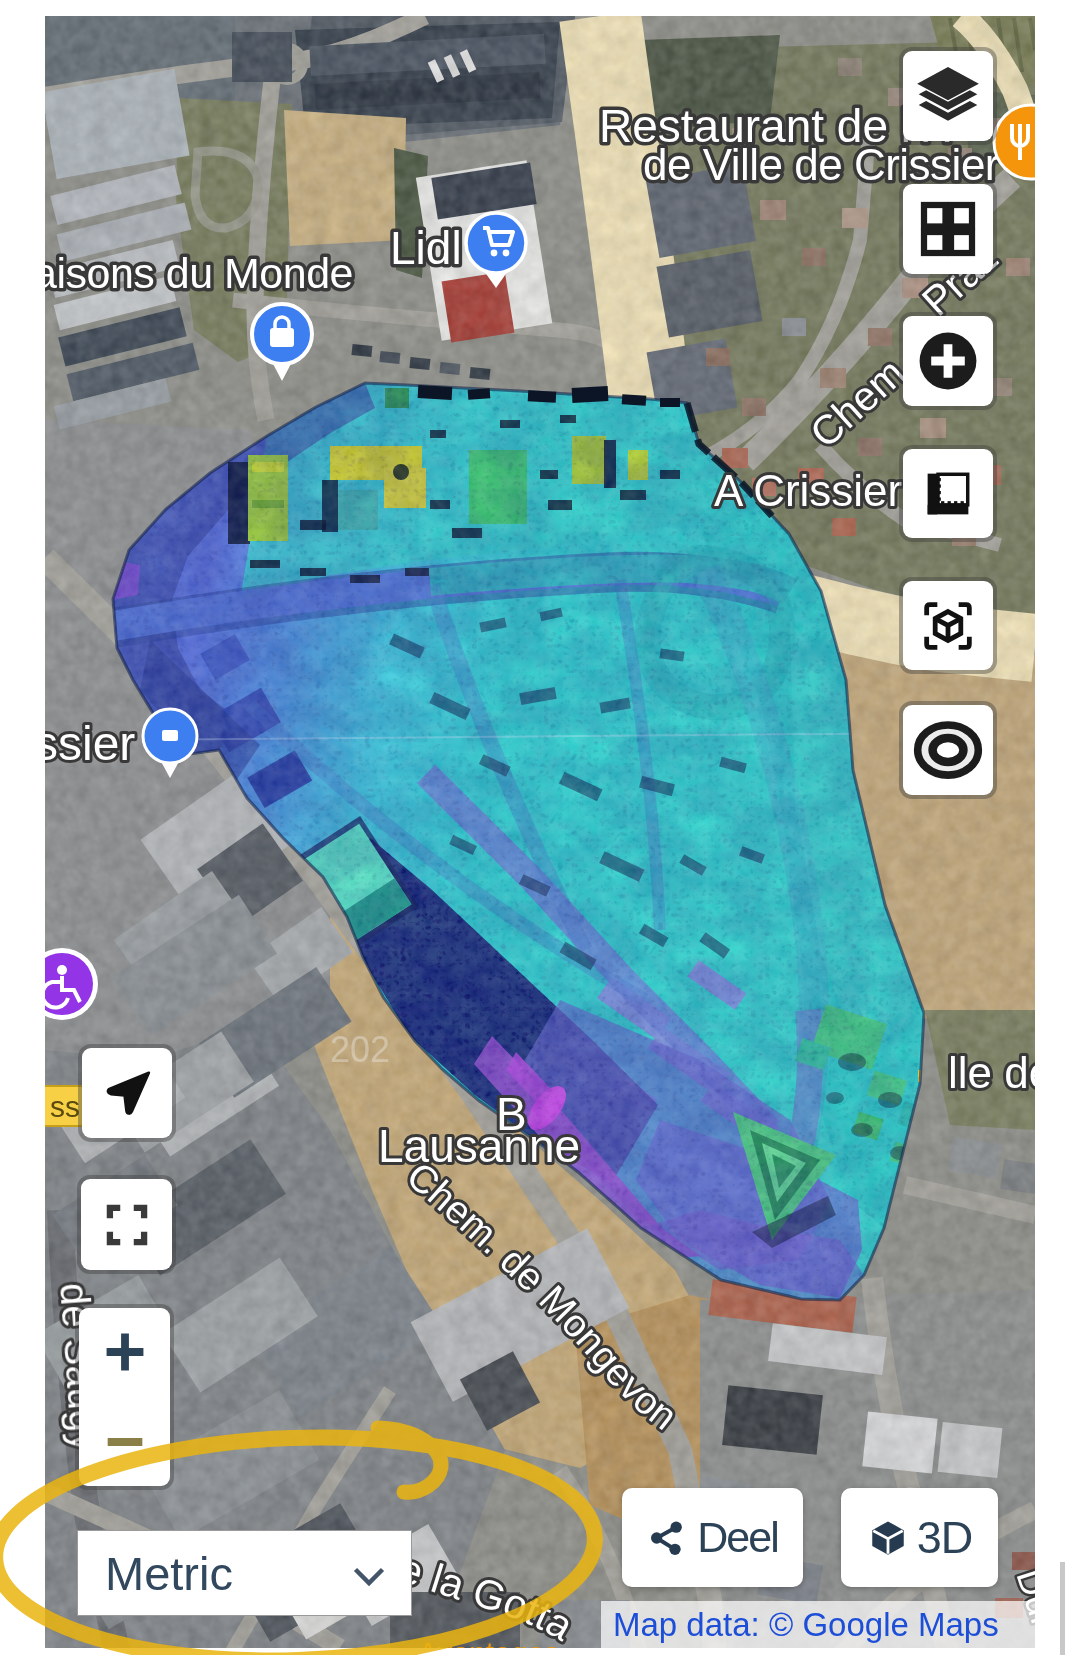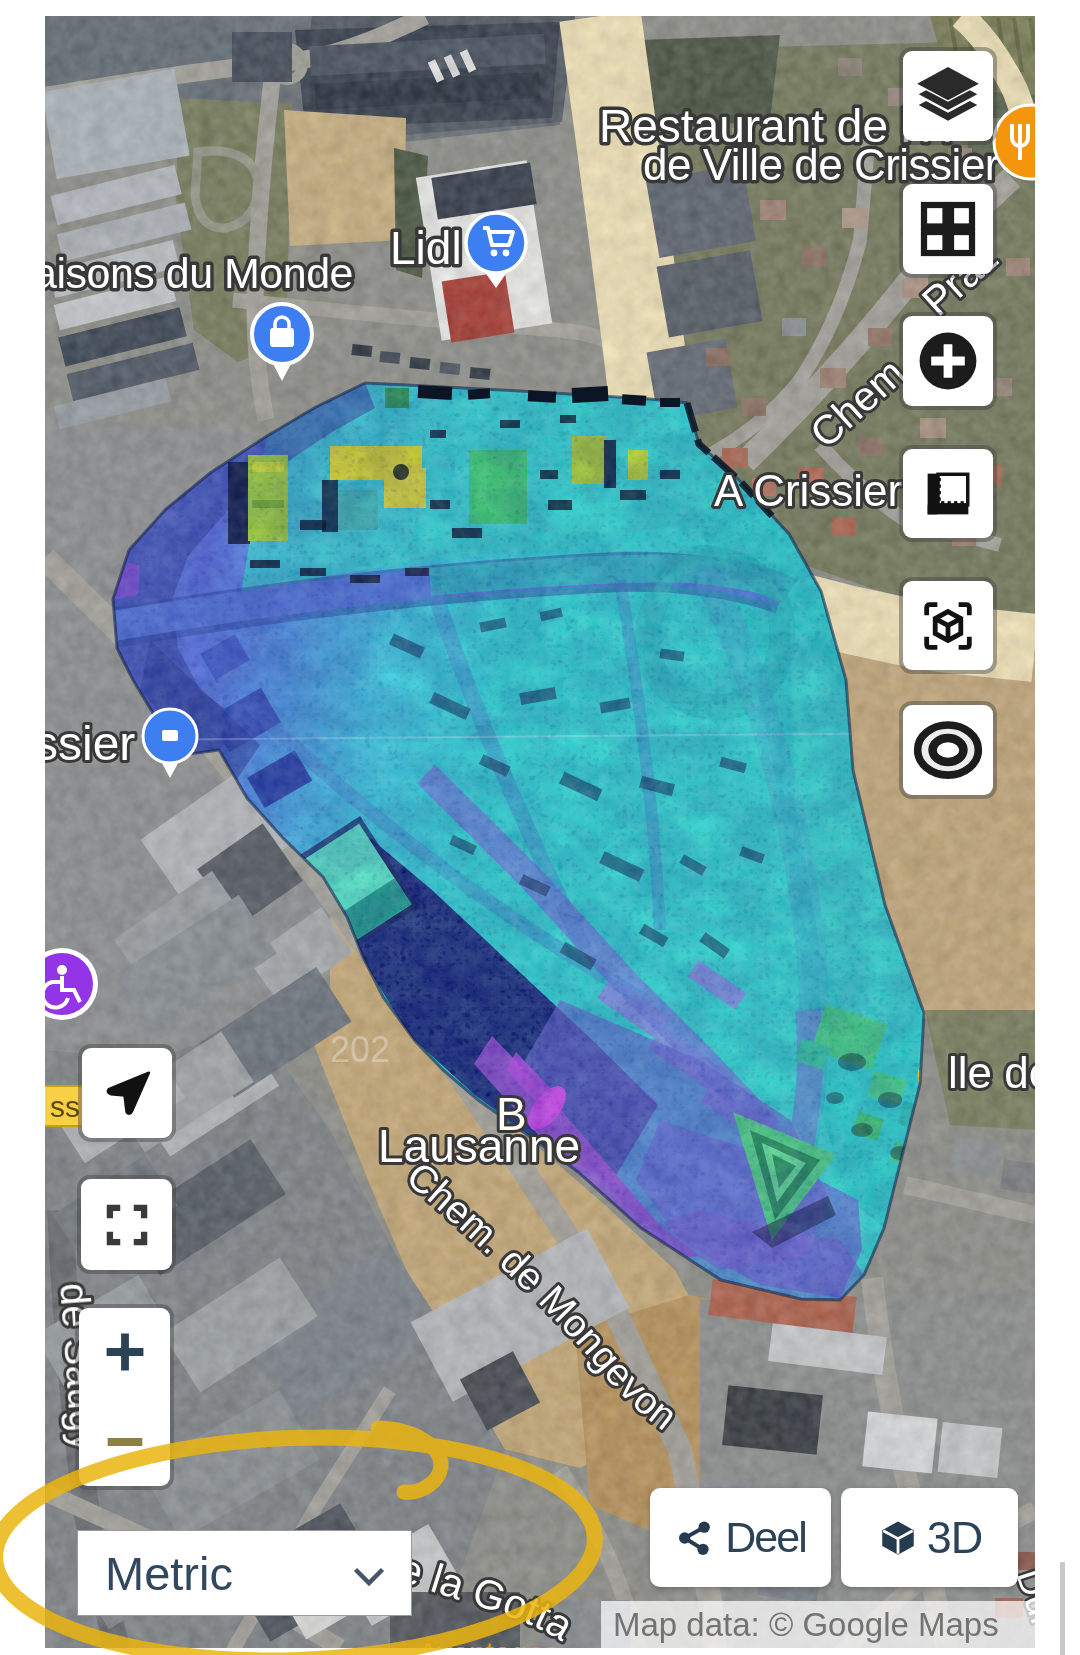--- a/index.html
+++ b/index.html
@@ -603,40 +603,40 @@
         </svg>
 </div>
 
 <div style="position:absolute;left:77px;top:1530px;width:335px;height:86px;background:#fff;border:1px solid #9a9a9a;box-sizing:border-box;display:flex;align-items:center;">
 <span style="font-size:47px;color:#31485e;margin-left:27px;">Metric</span>
 <svg width="36" height="24" viewBox="0 0 24 16" style="position:absolute;right:24px;top:34px;">
           <path d="M3 3 L12 12 L21 3" fill="none" stroke="#44556a" stroke-width="3"></path>
         </svg>
 </div>
 
-<div class="pill" style="left:622px;top:1488px;width:181px;height:99px;margin-left:28px;">
+<div class="pill" style="left:622px;top:1488px;width:181px;height:99px;">
 <svg width="40" height="44" viewBox="0 0 24 24" style="margin-right:10px;">
           <circle cx="17.5" cy="5.5" r="3.4" fill="#263b50"></circle>
           <circle cx="5.8" cy="12" r="3.4" fill="#263b50"></circle>
           <circle cx="16.8" cy="18.8" r="3.4" fill="#263b50"></circle>
           <path d="M17.5 5.5 L5.8 12 L16.8 18.8" stroke="#263b50" stroke-width="2.4" fill="none"></path>
         </svg>
 <span style="font-size:43px;letter-spacing:-2px;">Deel</span>
 </div>
 
-<div class="pill" style="left:841px;top:1488px;width:177px;height:99px;">
+<div class="pill" style="left:841px;top:1488px;width:157px;height:99px;">
 <svg width="42" height="44" viewBox="0 0 24 24" style="margin-right:8px;">
           <path d="M12 2.5 L21 7.5 V16.5 L12 21.5 L3 16.5 V7.5 Z" fill="#263b50"></path>
           <path d="M3.6 7.9 L12 12.4 L20.4 7.9 M12 12.4 V21" stroke="#fff" stroke-width="1.6" fill="none"></path>
         </svg>
 <span style="font-size:45px;letter-spacing:-1px;">3D</span>
 </div>
 
 <div style="position:absolute;left:601px;top:1601px;width:434px;height:47px;background:rgba(255,255,255,0.72);display:flex;align-items:center;">
-<span style="font-size:33px;color:#737373;margin-left:12px;">Map data: © Google Maps</span>
+<span style="font-size:33px;color:#1d4ed8;margin-left:12px;">Map data: © Google Maps</span>
 </div>
 </div>
 
 <svg id="anno" width="1080" height="1655" viewBox="0 0 1080 1655" style="position:absolute;left:0;top:0;pointer-events:none">
 <g fill="none" stroke="#eab410" stroke-linecap="round" opacity="0.85">
 <path d="M 595,1548 C 595,1486 460,1438 295,1438 C 130,1438 -5,1486 -5,1548 C -5,1610 130,1660 295,1660 C 460,1660 595,1610 595,1548 Z" stroke-width="16" transform="rotate(-2 295 1548)"></path>
 <path d="M 378,1428 C 416,1429 443,1448 441,1467 C 439,1482 421,1494 404,1492" stroke-width="15"></path>
 </g>
 
 <rect x="1060" y="1562" width="5" height="93" fill="#c8c8c8"></rect>

